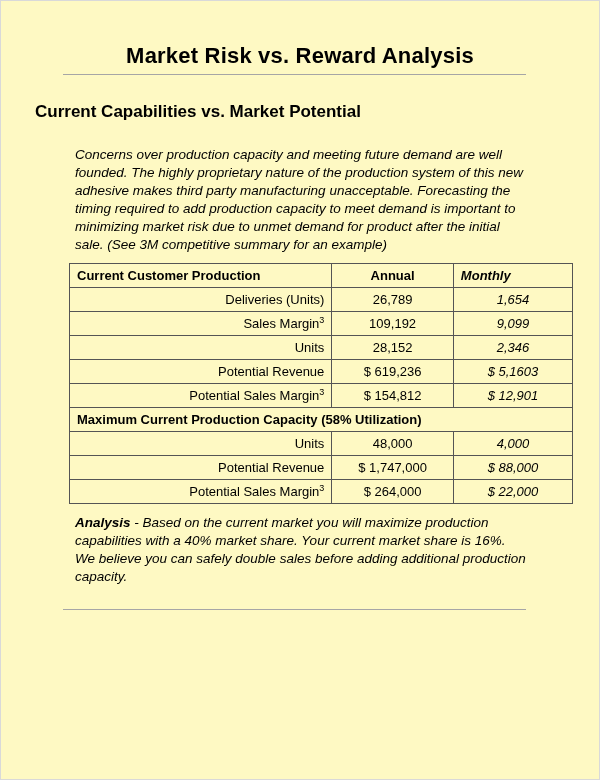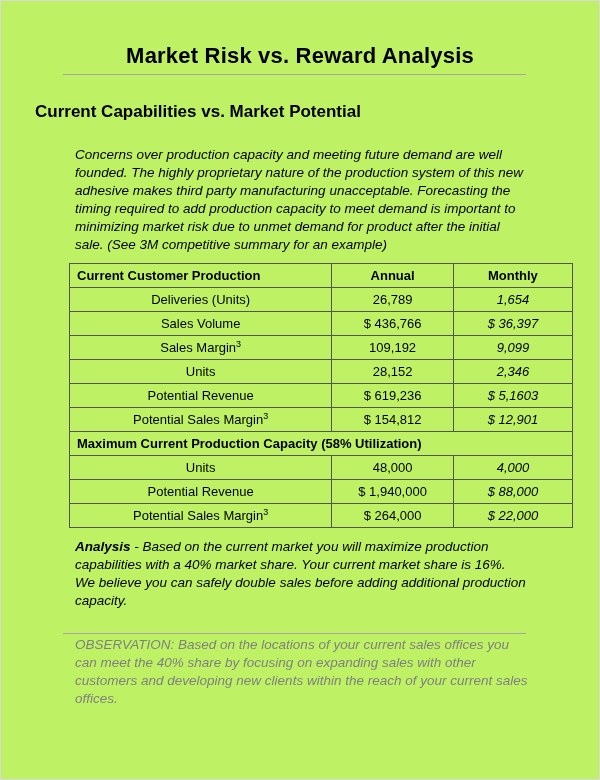--- a/index.html
+++ b/index.html
@@ -1,18 +1,18 @@
 <!DOCTYPE html>
 <html><head>
 <meta charset="utf-8">
 <style>
   html,body { margin:0; padding:0; background:#ffffff; }
   .page {
     width:600px; height:780px; box-sizing:border-box;
-    background:#bef264; border:1px solid #d9d9d9;
+    background:#fef9c3; border:1px solid #d9d9d9;
     font-family:"Liberation Sans", sans-serif; color:#000000;
     overflow:hidden; position:relative;
   }
   .doc-title {
     font-size:22px; font-weight:bold; text-align:center;
     margin:40px 40px 0 40px; line-height:30px; letter-spacing:0.2px;
   }
   .title-rule {
     margin:3px 73px 0 62px; height:0;
     border-top:1px solid #a6a6a6;
@@ -34,22 +34,22 @@
   .data-table th, .data-table td {
     border:1px solid #555555; padding:4px 7px;
     vertical-align:middle; overflow:hidden;
   }
   .col-label   { width:218px; }
   .col-annual  { width:101px; }
   .col-monthly { width:99px; }
   .data-table th { font-weight:bold; }
   th.h-label   { text-align:left; }
   th.h-annual  { }
-  th.h-monthly { text-align:center; }
-  td.label-cell   { text-align:center; }
+  th.h-monthly { text-align:left; font-style:italic; }
+  td.label-cell   { text-align:right; }
   td.annual-cell  { text-align:center; }
   td.monthly-cell { text-align:center; font-style:italic; }
   td.section-cell { font-weight:bold; text-align:left; }
   .data-table sup { font-size:9px; line-height:0; }
   .analysis { margin-top:10px; margin-bottom:0; }
   .obs-rule {
     margin:23px 73px 0 62px; height:0;
     border-top:1px solid #a6a6a6;
   }
   .observation {
@@ -82,25 +82,20 @@
         <th class="h-monthly">Monthly</th>
       </tr>
     </thead>
     <tbody id="table-body">
         <tr>
           <td class="label-cell">Deliveries (Units)</td>
           <td class="annual-cell">26,789</td>
           <td class="monthly-cell">1,654</td>
         </tr>
         <tr>
-          <td class="label-cell">Sales Volume</td>
-          <td class="annual-cell">$ 436,766</td>
-          <td class="monthly-cell">$ 36,397</td>
-        </tr>
-        <tr>
           <td class="label-cell">Sales Margin<sup>3</sup></td>
           <td class="annual-cell">109,192</td>
           <td class="monthly-cell">9,099</td>
         </tr>
         <tr>
           <td class="label-cell">Units</td>
           <td class="annual-cell">28,152</td>
           <td class="monthly-cell">2,346</td>
         </tr>
         <tr>
@@ -116,29 +111,28 @@
         <tr>
           <td colspan="3" class="section-cell">Maximum Current Production Capacity (58% Utilization)</td>
         </tr>
         <tr>
           <td class="label-cell">Units</td>
           <td class="annual-cell">48,000</td>
           <td class="monthly-cell">4,000</td>
         </tr>
         <tr>
           <td class="label-cell">Potential Revenue</td>
-          <td class="annual-cell">$ 1,940,000</td>
+          <td class="annual-cell">$ 1,747,000</td>
           <td class="monthly-cell">$ 88,000</td>
         </tr>
         <tr>
           <td class="label-cell">Potential Sales Margin<sup>3</sup></td>
           <td class="annual-cell">$ 264,000</td>
           <td class="monthly-cell">$ 22,000</td>
         </tr>
       </tbody>
   </table>
 
   <p class="analysis"><strong>Analysis</strong><span> - Based on the current market you will maximize production capabilities with a 40% market share. Your current market share is 16%. We believe you can safely double sales before adding additional production capacity.</span></p>
 
   <div class="obs-rule"></div>
-  <p class="observation">OBSERVATION: Based on the locations of your current sales offices you can meet the 40% share by focusing on expanding sales with other customers and developing new clients within the reach of your current sales offices.</p>
 
 </div>
 
 </body></html>

